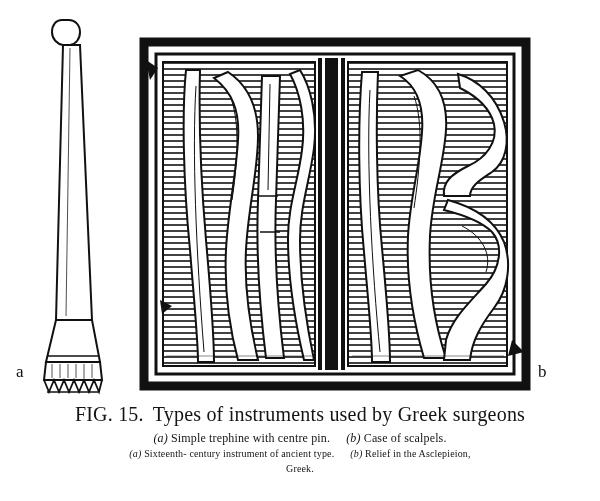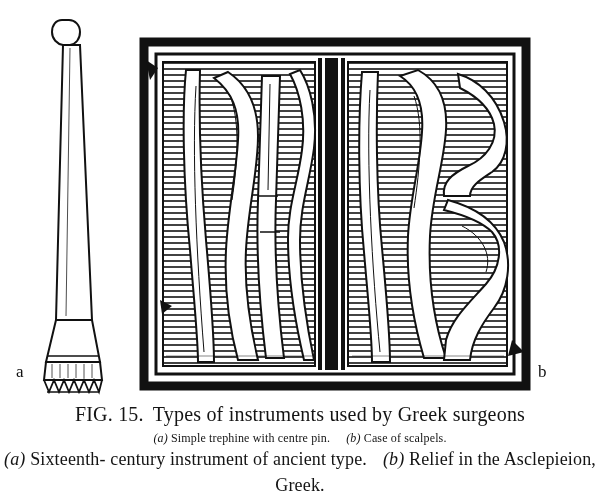--- a/index.html
+++ b/index.html
@@ -54,21 +54,21 @@
   .cap-main {
     font-size: 20px;
     letter-spacing: 0.2px;
     margin-bottom: 2px;
   }
   .cap-small {
     font-size: 12px;
     letter-spacing: 0.15px;
   }
   .cap-indent {
-    font-size: 18px;
+    font-size: 10px;
     letter-spacing: 0.15px;
   }
   .ital { font-style: italic; }
   .sc { font-variant: small-caps; }
   .gap { display: inline-block; width: 16px; }
   .gap-sm { display: inline-block; width: 9px; }
 </style>
 </head>
 <body>
 

